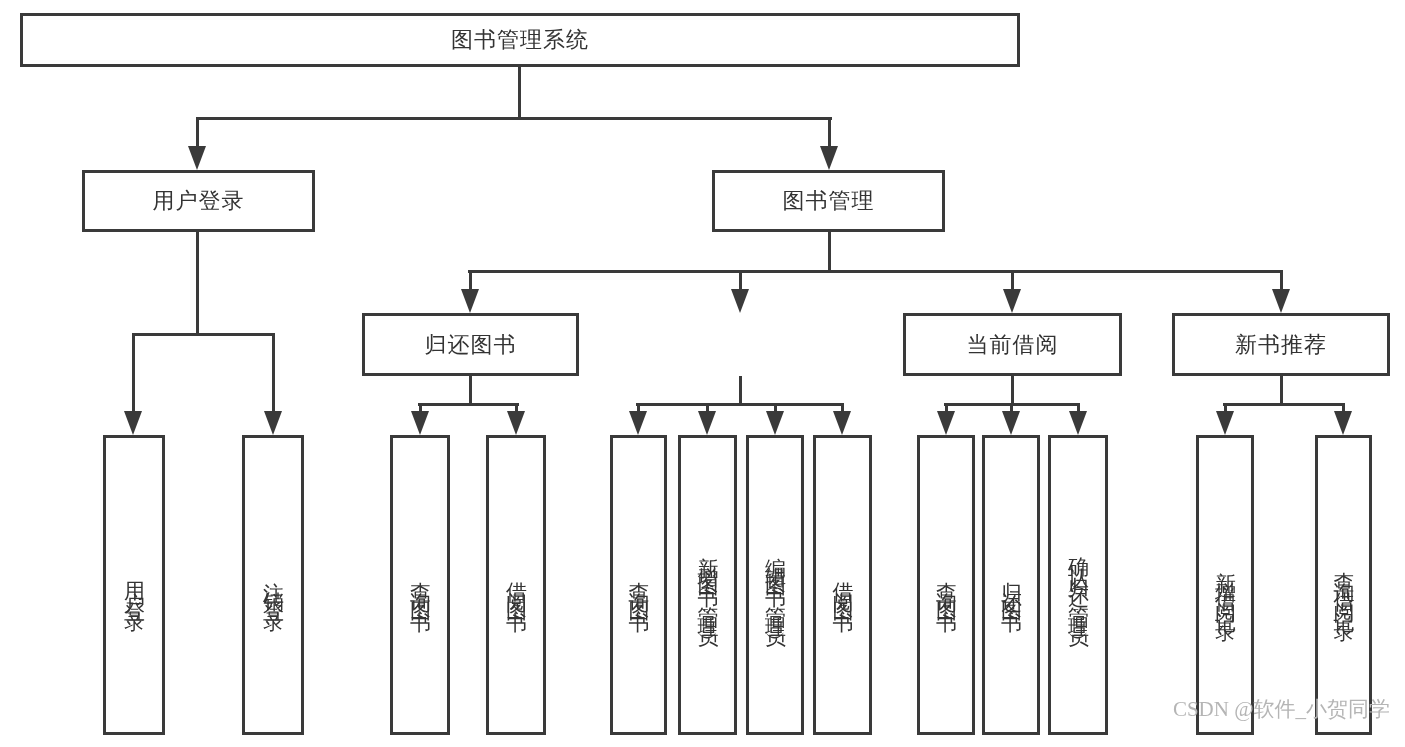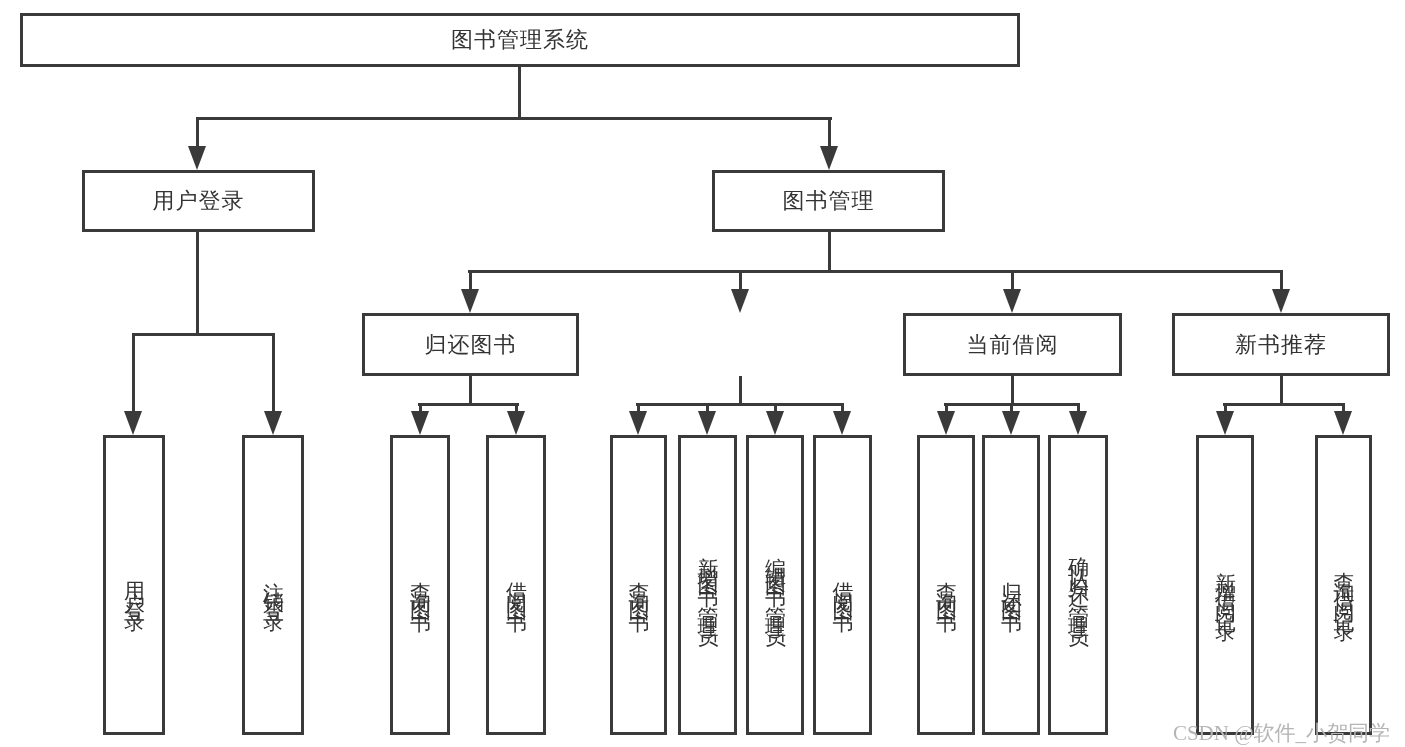--- a/index.html
+++ b/index.html
@@ -40,21 +40,21 @@
   .line{position:absolute;background:var(--line);}
   .arrow{
     position:absolute;
     width:0;height:0;
     border-left:9px solid transparent;
     border-right:9px solid transparent;
     border-top:24px solid var(--line);
   }
   .watermark{
     position:absolute;
-    right:15px;bottom:0;
+    right:15px;bottom:24px;
     color:var(--watermark);
     font-size:21px;
   }
 </style>
 </head>
 <body>
 
 <div class="canvas">
 
   <div class="node" style="left:20px;top:13px;width:1000px;height:54px">图书管理系统</div>

